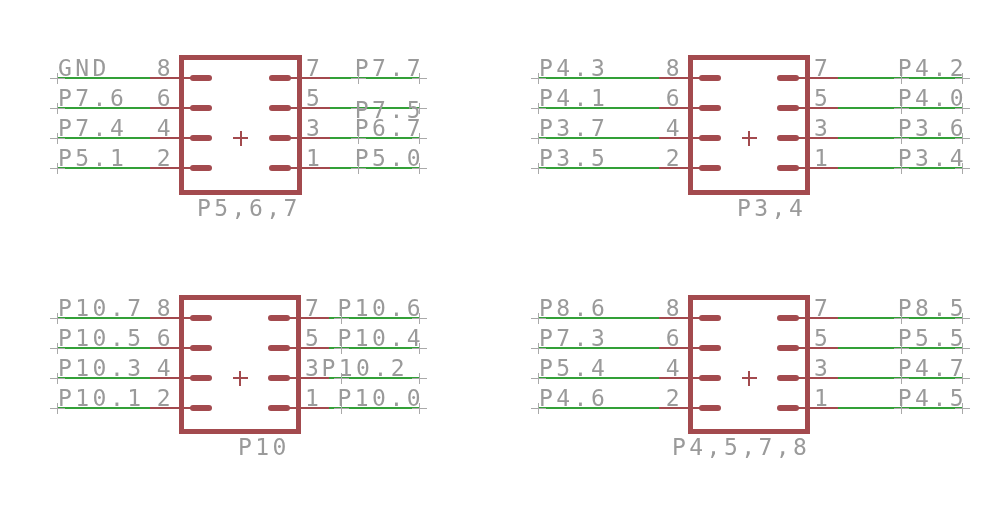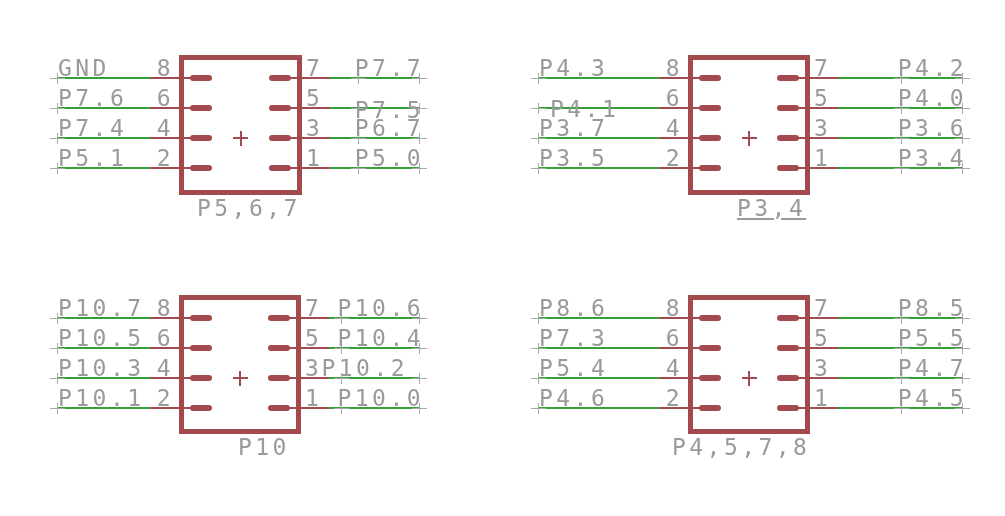--- a/index.html
+++ b/index.html
@@ -89,21 +89,21 @@
     <div class="stub" style="left: 269px; top: 165px;"></div>
     <div class="cross" style="left: 50px; top: 163px;"></div>
     <div class="cross" style="left: 412px; top: 163px;"></div>
     <div class="cross" style="left: 350.8px; top: 163px;"></div>
     <span class="lbl" style="left: 58px; top: 147px;">P5.1</span>
     <span class="lbl" style="right: 581px; top: 147px;">P5.0</span>
     <span class="num" style="right: 831px; top: 147px;">2</span>
     <span class="num" style="left: 306px; top: 147px;">1</span>
     <div class="box" style="left: 688px; top: 55px; width: 122px; height: 140px;"></div>
     <div class="ccross" style="left: 741.5px; top: 130.5px;"></div>
-    <span class="cname" style="left: 737px; top: 197px; text-decoration: underline;">P3,4</span>
+    <span class="cname" style="left: 737px; top: 197px;">P3,4</span>
     <div class="wire" style="left: 538px; top: 77px; width: 121px;"></div>
     <div class="wire" style="left: 838px; top: 77px; width: 124px;"></div>
     <div class="pinline" style="left: 659px; top: 77px; width: 42px;"></div>
     <div class="pinline" style="left: 797px; top: 77px; width: 41px;"></div>
     <div class="stub" style="left: 699px; top: 75px;"></div>
     <div class="stub" style="left: 777px; top: 75px;"></div>
     <div class="cross" style="left: 531px; top: 73px;"></div>
     <div class="cross" style="left: 955px; top: 73px;"></div>
     <div class="cross" style="left: 893.8px; top: 73px;"></div>
     <span class="lbl" style="left: 539px; top: 57px;">P4.3</span>
@@ -112,21 +112,21 @@
     <span class="num" style="left: 814px; top: 57px;">7</span>
     <div class="wire" style="left: 538px; top: 107px; width: 121px;"></div>
     <div class="wire" style="left: 838px; top: 107px; width: 124px;"></div>
     <div class="pinline" style="left: 659px; top: 107px; width: 42px;"></div>
     <div class="pinline" style="left: 797px; top: 107px; width: 41px;"></div>
     <div class="stub" style="left: 699px; top: 105px;"></div>
     <div class="stub" style="left: 777px; top: 105px;"></div>
     <div class="cross" style="left: 531px; top: 103px;"></div>
     <div class="cross" style="left: 955px; top: 103px;"></div>
     <div class="cross" style="left: 893.8px; top: 103px;"></div>
-    <span class="lbl" style="left: 539px; top: 98px; margin-left: 11px;">P4.1</span>
+    <span class="lbl" style="left: 539px; top: 87px;">P4.1</span>
     <span class="lbl" style="right: 38px; top: 87px;">P4.0</span>
     <span class="num" style="right: 322px; top: 87px;">6</span>
     <span class="num" style="left: 814px; top: 87px;">5</span>
     <div class="wire" style="left: 538px; top: 137px; width: 121px;"></div>
     <div class="wire" style="left: 838px; top: 137px; width: 124px;"></div>
     <div class="pinline" style="left: 659px; top: 137px; width: 42px;"></div>
     <div class="pinline" style="left: 797px; top: 137px; width: 41px;"></div>
     <div class="stub" style="left: 699px; top: 135px;"></div>
     <div class="stub" style="left: 777px; top: 135px;"></div>
     <div class="cross" style="left: 531px; top: 133px;"></div>

